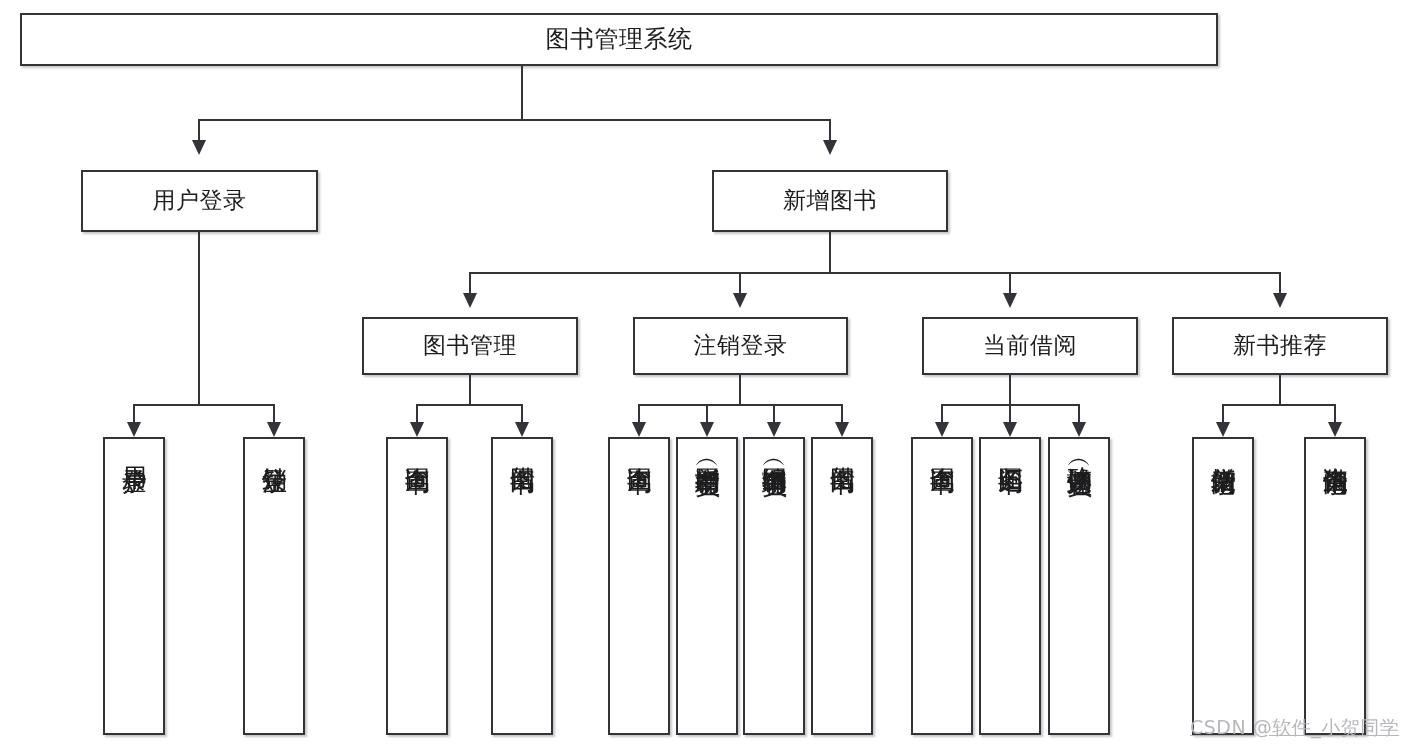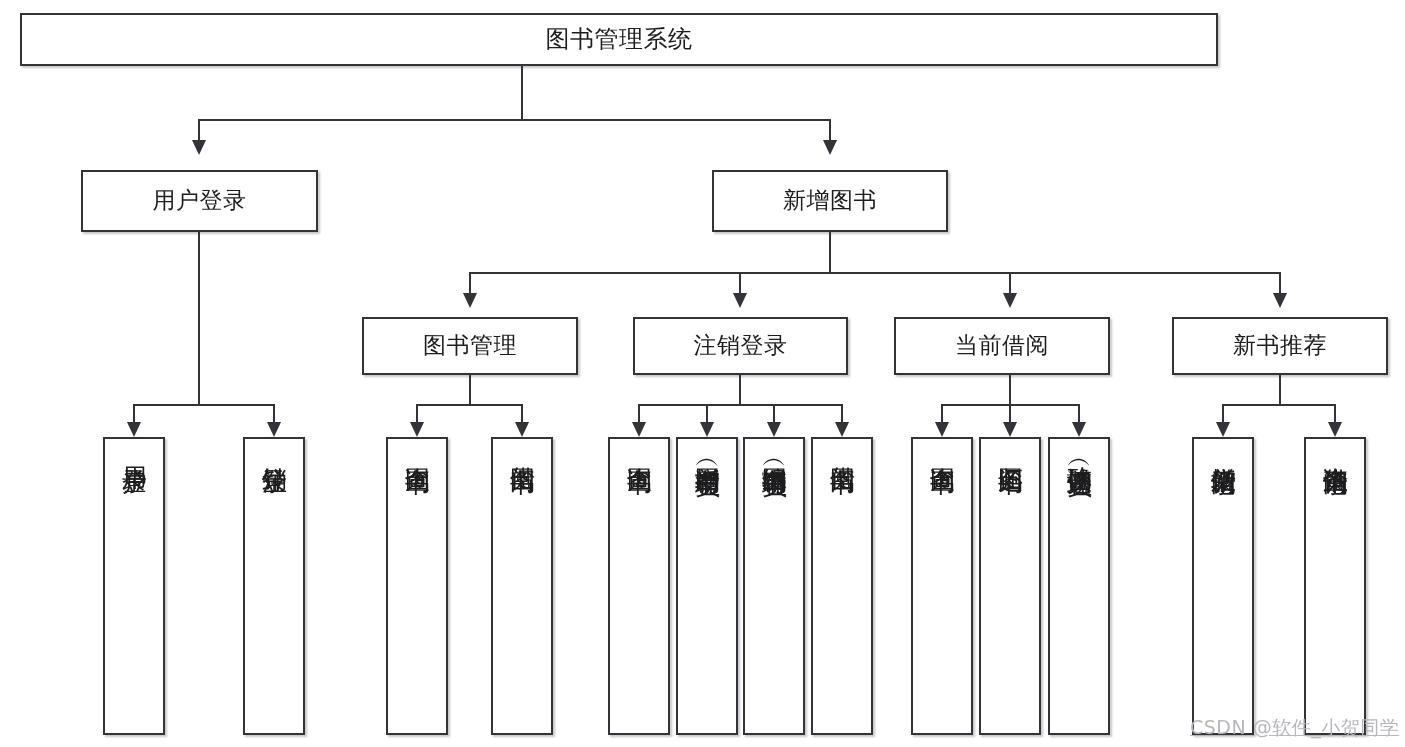--- a/index.html
+++ b/index.html
@@ -125,21 +125,21 @@
   <div class="arrow" style="left:1003px; top:293px;"></div>
   <div class="vline" style="left:1279px; top:272px; width:2px; height:28px;"></div>
   <div class="arrow" style="left:1273px; top:293px;"></div>
 
   <div class="node horiz" style="left:362px; top:317px; width:216px; height:58px;">
     <span class="label">图书管理</span>
   </div>
   <div class="node horiz" style="left:633px; top:317px; width:215px; height:58px;">
     <span class="label">注销登录</span>
   </div>
-  <div class="node horiz" style="left:894px; top:317px; width:216px; height:58px;">
+  <div class="node horiz" style="left:922px; top:317px; width:216px; height:58px;">
     <span class="label">当前借阅</span>
   </div>
   <div class="node horiz" style="left:1172px; top:317px; width:216px; height:58px;">
     <span class="label">新书推荐</span>
   </div>
 
   <div class="vline" style="left:469px; top:375px; width:2px; height:29px;"></div>
   <div class="hline" style="left:416px; top:404px; width:106px; height:2px;"></div>
   <div class="vline" style="left:416px; top:404px; width:2px; height:25px;"></div>
   <div class="arrow" style="left:410px; top:422px;"></div>

